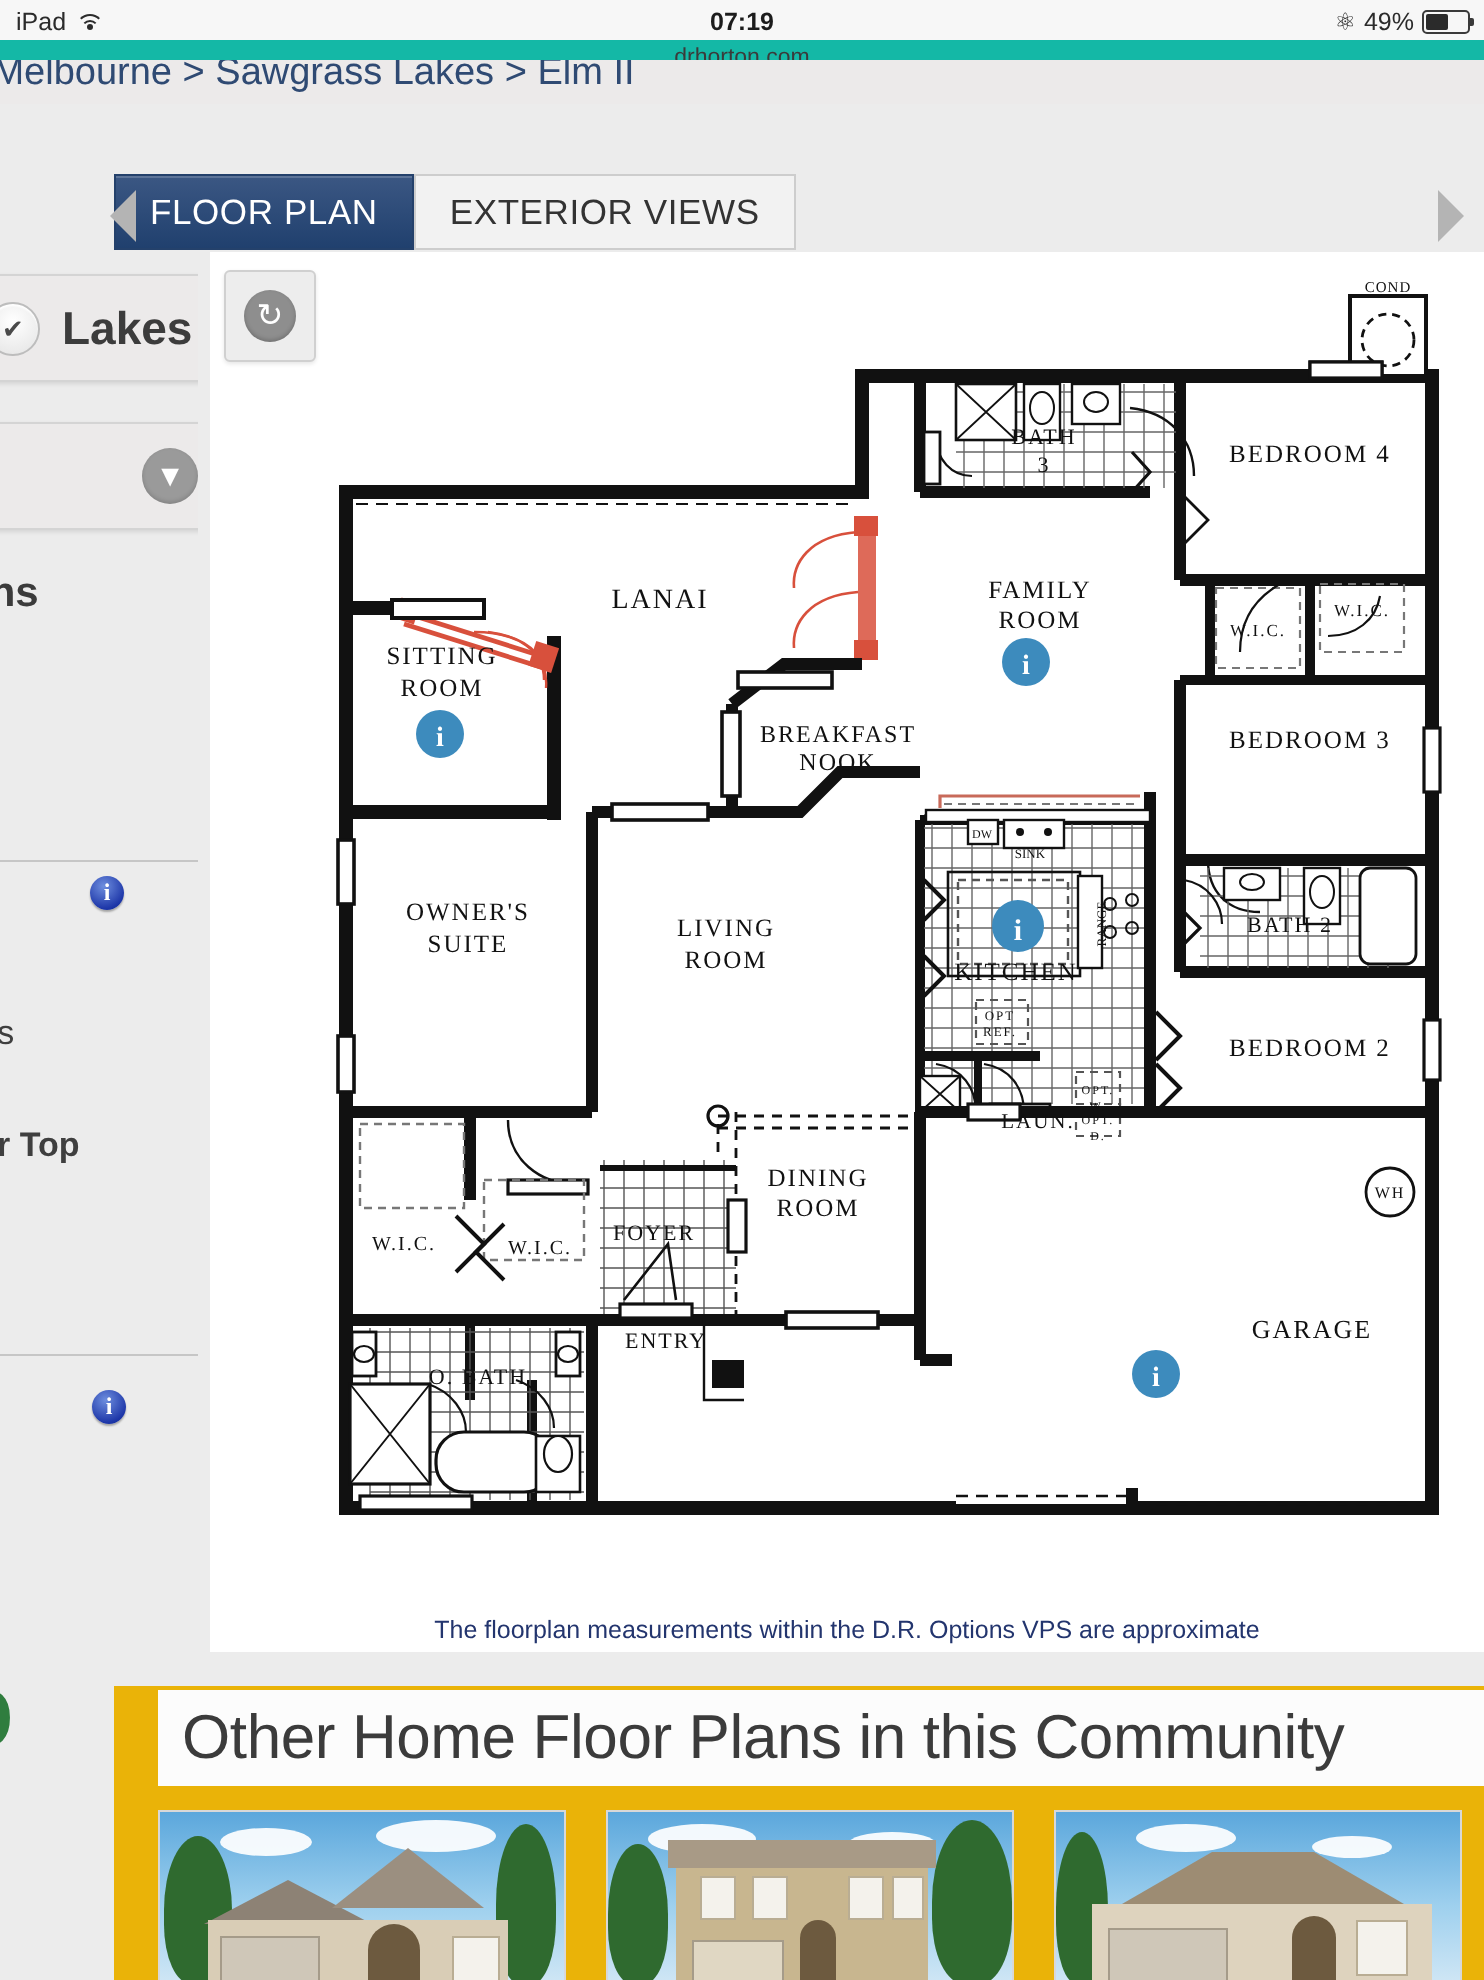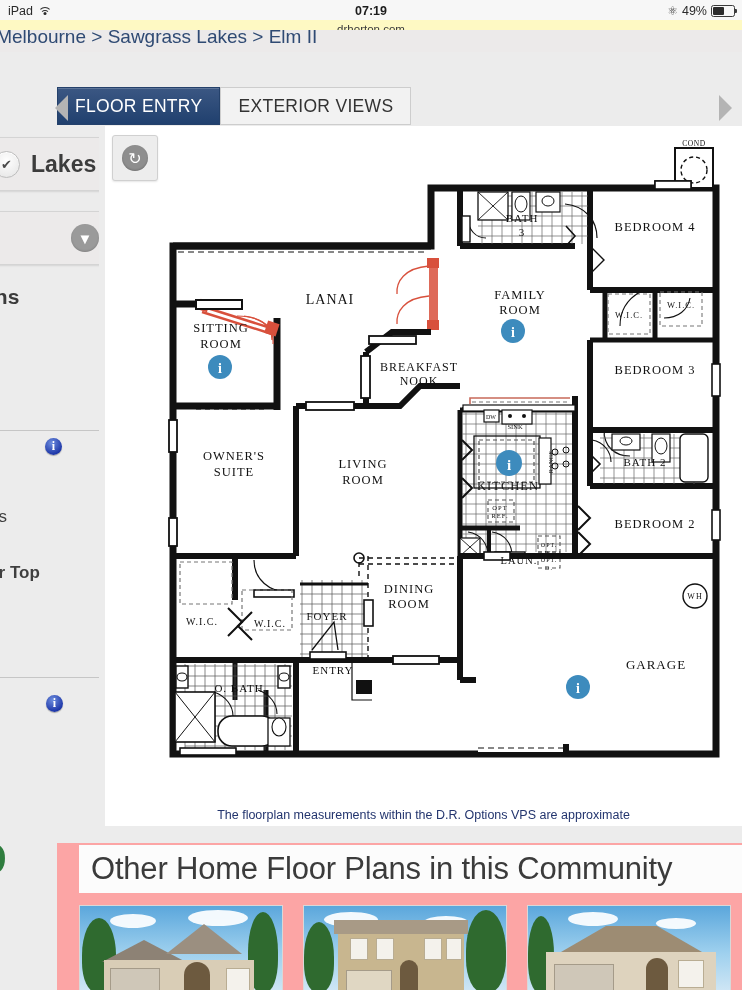--- a/index.html
+++ b/index.html
@@ -28,21 +28,21 @@
   .wifi i:nth-child(2){width:7px;height:7px;top:3.5px;}
   .wifi i:nth-child(3){width:3px;height:3px;top:6px;background:#2b2b2b;border-radius:50%;border:none;}
   .bt{font-size:12px;line-height:1;color:#2b2b2b;}
   .batt{display:inline-block;width:22px;height:10px;border:1.2px solid #3a3a3a;border-radius:2.5px;position:relative;}
   .batt:after{content:"";position:absolute;right:-3px;top:3px;width:1.6px;height:4px;background:#3a3a3a;border-radius:0 1px 1px 0;}
   .batt b{position:absolute;left:1px;top:1px;bottom:1px;width:49%;background:#2b2b2b;border-radius:1px;display:block;}
 
   
   .urlbar{
     position:absolute;left:0;top:20px;width:742px;height:18px;
-    background:#fef9c3;text-align:center;font-size:11.5px;color:#3a3a3a;
+    background:#14b8a6;text-align:center;font-size:11.5px;color:#3a3a3a;
     line-height:18px;
   }
 
   
   .breadcrumb-wrap{
     position:absolute;left:0;top:30px;width:742px;height:22px;
     background:#eceaea;overflow:hidden;
   }
   .breadcrumb{
     position:absolute;left:-52px;top:-4px;white-space:nowrap;
@@ -119,21 +119,21 @@
   }
   .fp-note{
     position:absolute;left:105px;top:808px;width:637px;text-align:center;
     font-size:12.5px;color:#23356e;
   }
 
   
   .fp-svg{position:absolute;left:105px;top:126px;}
 
   
-  .other-sec{position:absolute;left:57px;top:843px;width:685px;height:147px;background:#fca5a5;}
+  .other-sec{position:absolute;left:57px;top:843px;width:685px;height:147px;background:#eab308;}
   .orange-rule{position:absolute;left:57px;top:843px;width:685px;height:2px;background:#c08a2e;}
   .other-title-band{position:absolute;left:22px;top:2px;width:663px;height:48px;background:#fcfcfc;display:flex;align-items:center;}
   .other-title{
     font-family:"Liberation Sans Narrow","Liberation Sans",sans-serif;
     font-size:31px;color:#3b3b3b;padding-left:12px;letter-spacing:-.2px;
   }
   .thumbs{position:absolute;left:22px;top:62px;width:663px;height:85px;display:flex;gap:20px;}
   .thumb{width:202px;height:85px;border:1px solid #d8d8d8;overflow:hidden;position:relative;background:#8fc0e4;}
   .arrow-l,.arrow-r{position:absolute;top:95px;width:0;height:0;}
   .arrow-l{left:55px;border-top:13px solid transparent;border-bottom:13px solid transparent;border-right:13px solid #b4b4b4;}
@@ -184,21 +184,21 @@
 
   <div class="urlbar">drhorton.com</div>
 
   <div class="breadcrumb-wrap">
     <div class="breadcrumb">West Melbourne &gt; Sawgrass Lakes &gt; Elm II</div>
   </div>
 
   <div class="page-bg"></div>
 
   <div class="tabs">
-    <div class="tab active">FLOOR ENTRY</div>
+    <div class="tab active">FLOOR PLAN</div>
     <div class="tab inactive">EXTERIOR VIEWS</div>
   </div>
 
   <div class="sidebar">
 
     <div class="side-card card-flip">
       <span class="flip-check">✔</span>
       <span class="flip-label">Lakes</span>
     </div>
 

